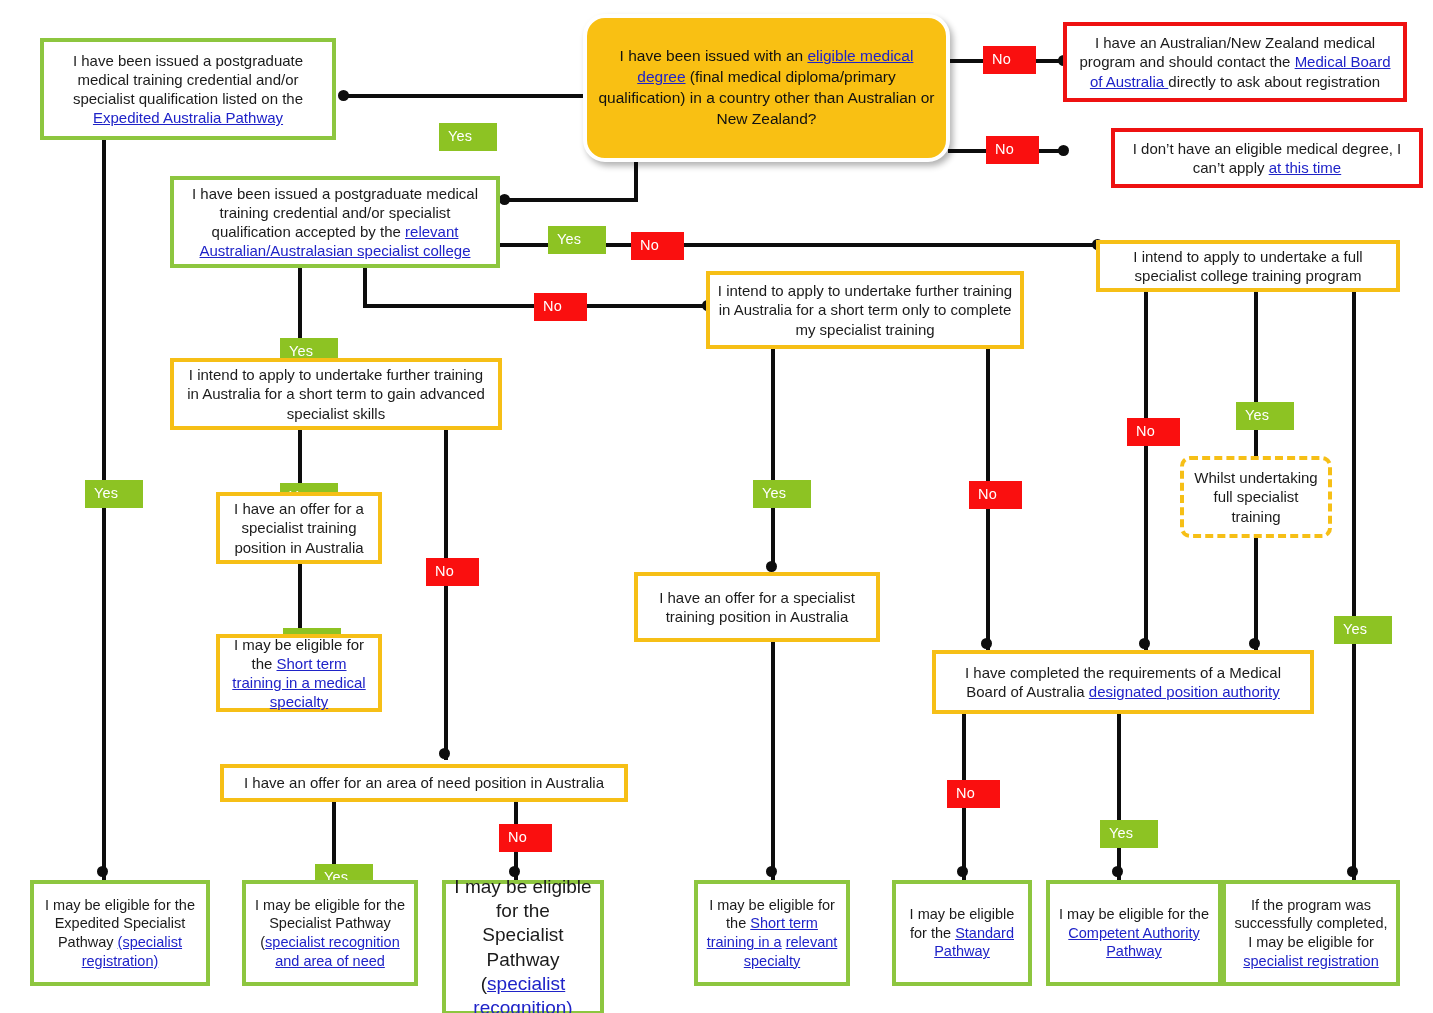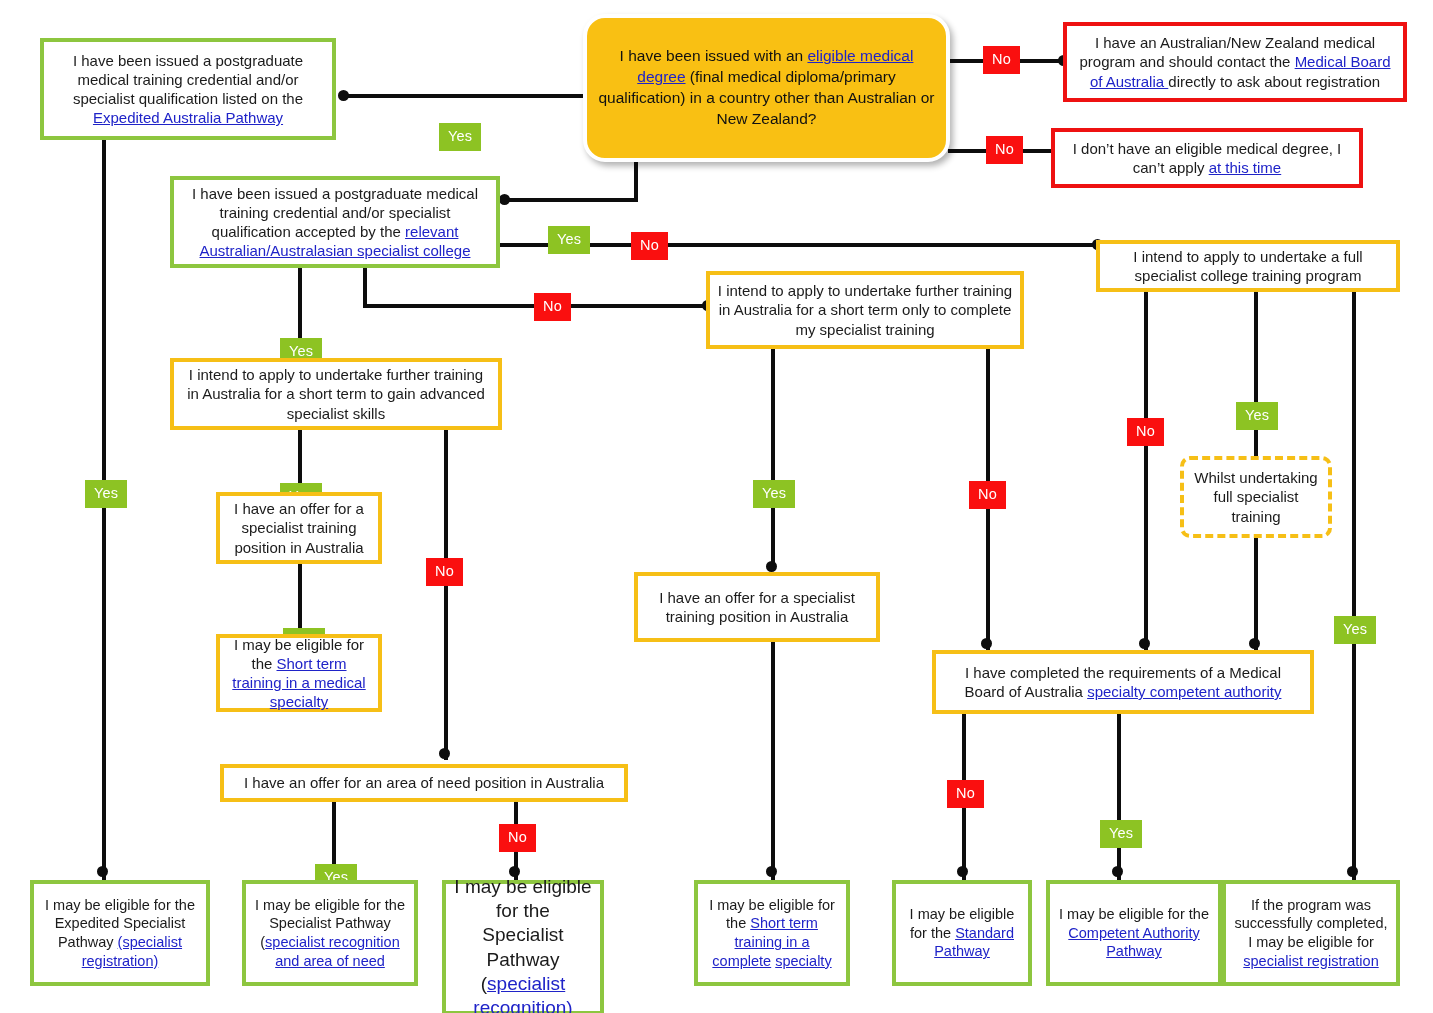--- a/index.html
+++ b/index.html
@@ -26,21 +26,21 @@
     border-radius: 50%;
     background: #0d0d0d;
   }
 
   
   .chip {
     position: absolute;
     color: #ffffff;
     font-size: 14.5px;
     line-height: 1;
-    padding: 6px 9px 7px 9px;
+    padding: 6px 25px 7px 9px;
     text-align: right;
     white-space: nowrap;
     letter-spacing: .2px;
   }
   .chip-yes { background: #8dc323; margin-top: 40px; }
   .chip-no  { background: #fa0f0f; }
 
   
   .node {
     position: absolute;
@@ -186,21 +186,21 @@
       <span>I have been issued with an </span><span class="lk">eligible medical degree</span><span> (final medical diploma/primary qualification) in a country other than Australian or New Zealand?</span>
     </span>
   </div>
 
   <div class="node n-red" style="left:1063px; top:22px; width:344px; height:80px;">
     <span>
       <span>I have an Australian/New Zealand medical program and should contact the </span><span class="lk">Medical Board of Australia </span><span>directly to ask about registration</span>
     </span>
   </div>
 
-  <div class="node n-red" style="left:1051px; top:128px; width:312px; height:60px;text-align:center;">
+  <div class="node n-red" style="left:1111px; top:128px; width:312px; height:60px;text-align:center;">
     <span>
       <span>I don’t have an eligible medical degree, I can’t apply </span><span class="lk">at this time</span>
     </span>
   </div>
 
   <div class="node n-green" style="left:170px; top:176px; width:330px; height:92px;">
     <span>
       <span>I have been issued a postgraduate medical training credential and/or specialist qualification accepted   by the </span><span class="lk">relevant Australian/Australasian specialist college</span>
     </span>
   </div>
@@ -234,21 +234,21 @@
   <div class="node n-amber" style="left:634px; top:572px; width:246px; height:70px;">
     <span>I have an offer for a specialist training position in Australia</span>
   </div>
 
   <div class="node n-dashed" style="left:1180px; top:456px; width:152px; height:82px;">
     <span>Whilst undertaking full specialist training</span>
   </div>
 
   <div class="node n-amber" style="left:932px; top:650px; width:382px; height:64px;">
     <span>
-      <span>I have completed the requirements of a Medical Board of Australia </span><span class="lk">specialty competent authority</span>
+      <span>I have completed the requirements of a Medical Board of Australia </span><span class="lk">designated position authority</span>
     </span>
   </div>
 
   <div class="node n-green" style="left:30px; top:880px; width:180px; height:106px; font-size:14.5px;">
     <span>
       <span>I may be eligible for the Expedited Specialist Pathway </span><span class="lk">(specialist registration)</span>
     </span>
   </div>
 
   <div class="node n-green" style="left:242px; top:880px; width:176px; height:106px; font-size:14.5px;">
@@ -258,21 +258,21 @@
   </div>
 
   <div class="node n-green" style="left:442px; top:880px; width:162px; height:135px; font-size:19px;">
     <span>
       <span>I may be eligible for the Specialist Pathway (</span><span class="lk">specialist recognition)</span>
     </span>
   </div>
 
   <div class="node n-green" style="left:694px; top:880px; width:156px; height:106px; font-size:14.5px;">
     <span>
-      <span>I may be eligible for the </span><span class="lk">Short term training in a</span><span> </span><span class="lk">complete</span><span> </span><span class="lk">specialty</span>
+      <span>I may be eligible for the </span><span class="lk">Short term training in a</span><span> </span><span class="lk">relevant</span><span> </span><span class="lk">specialty</span>
     </span>
   </div>
 
   <div class="node n-green" style="left:892px; top:880px; width:140px; height:106px; font-size:14.5px;">
     <span>
       <span>I may be eligible for the </span><span class="lk">Standard Pathway</span>
     </span>
   </div>
 
   <div class="node n-green" style="left:1046px; top:880px; width:176px; height:106px; font-size:14.5px;">

